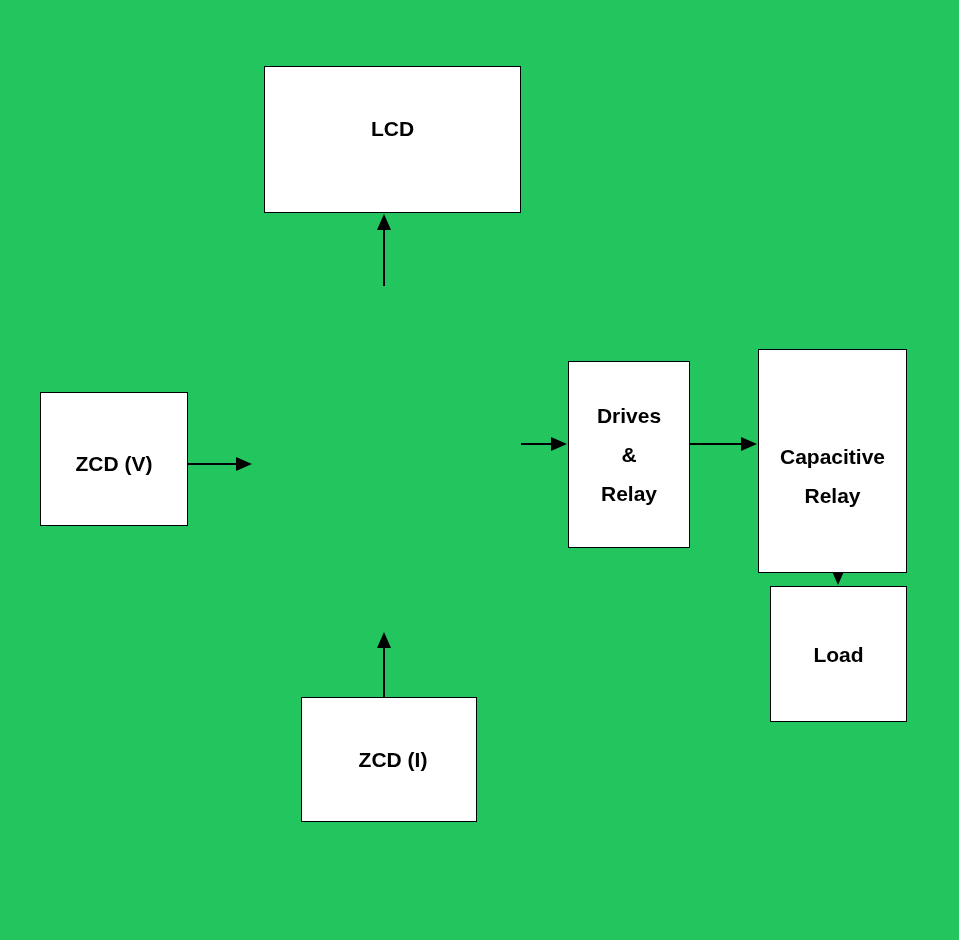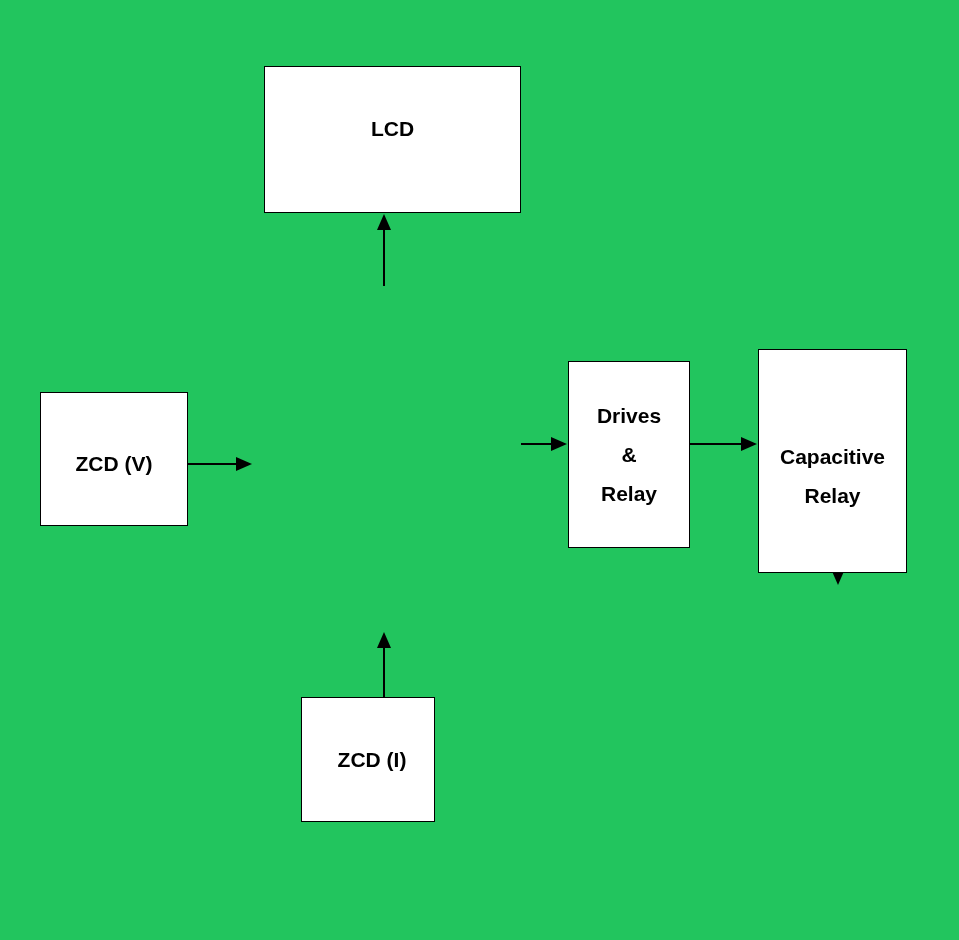--- a/index.html
+++ b/index.html
@@ -29,21 +29,21 @@
     font-size: 21px;
     line-height: 39px;
     color: #000000;
     text-align: center;
     white-space: pre;
   }
   
   .b-lcd        { left: 264px; top:  66px; width: 257px; height: 147px; }
   .b-micro      { left: 250px; top: 286px; width: 271px; height: 345px; }
   .b-zcdv       { left:  40px; top: 392px; width: 148px; height: 134px; }
-  .b-zcdi       { left: 301px; top: 697px; width: 134px; height: 125px; padding-left: 8px; }
+  .b-zcdi       { left: 301px; top: 697px; width: 176px; height: 125px; padding-left: 8px; }
   .b-drives     { left: 568px; top: 361px; width: 122px; height: 187px; }
   .b-capbank    { left: 758px; top: 349px; width: 149px; height: 224px; }
   .b-load       { left: 770px; top: 586px; width: 137px; height: 136px; }
   
   .b-lcd     .block-label { transform: translateY(-11px); }
   .b-micro   .block-label { transform: translateY(-5px); }
   .b-zcdv    .block-label { transform: translateY(4px); }
   .b-capbank .block-label { transform: translateY(15px); }
 
   .arrows {
@@ -108,14 +108,17 @@
   </div>
 
   <div class="block b-drives">
     <span class="block-label"><span>Drives</span><br><span>&amp;</span><br><span>Relay</span></span>
   </div>
 
   <div class="block b-capbank">
     <span class="block-label"><span>Capacitive</span><br><span>Relay</span></span>
   </div>
 
+  <div class="block b-load">
+    <span class="block-label">Load</span>
+  </div>
 
 </div>
 
 </body></html>

